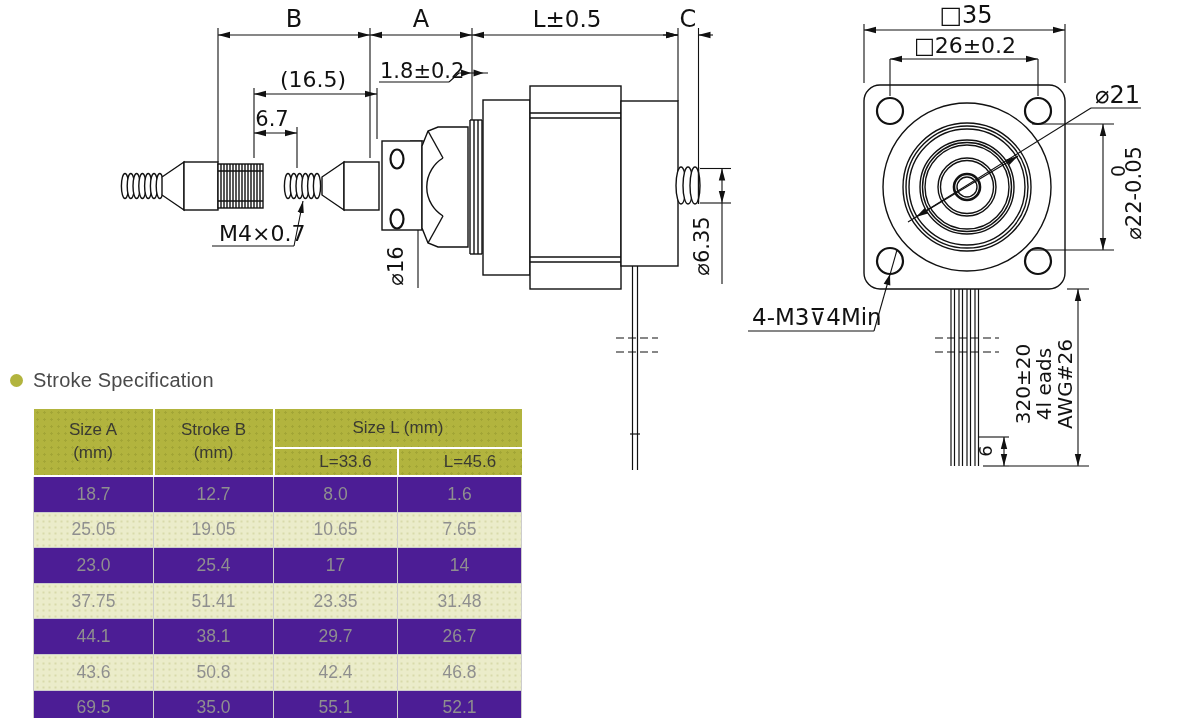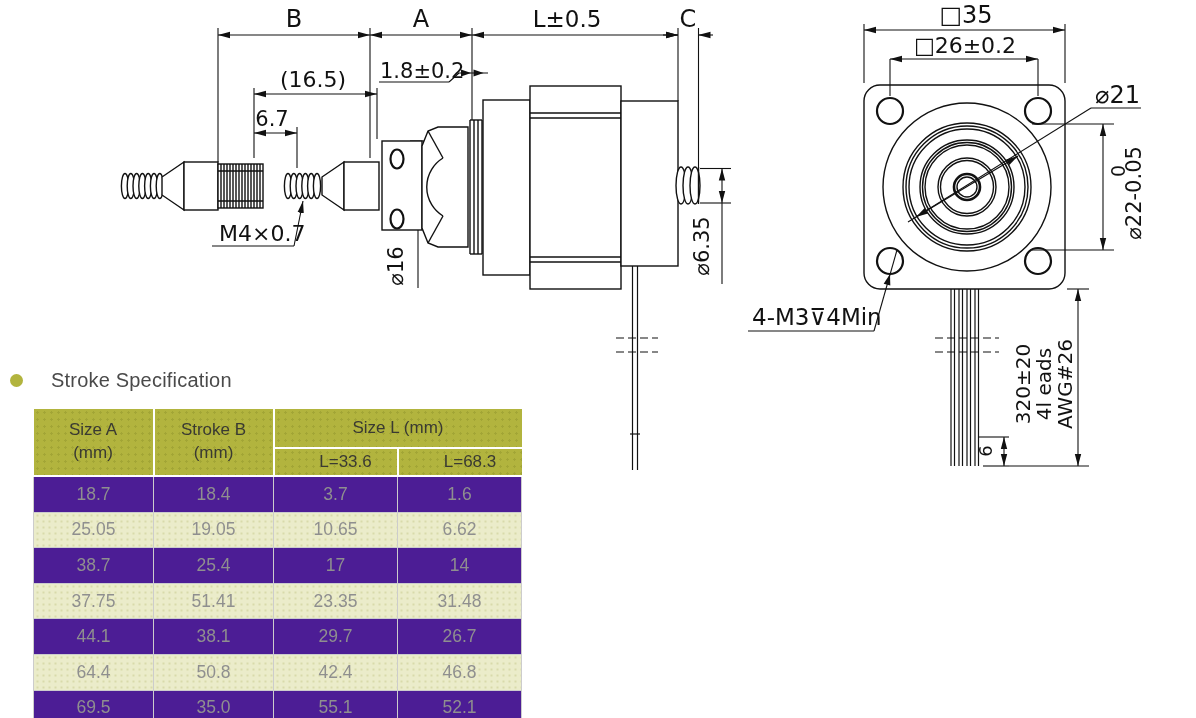--- a/index.html
+++ b/index.html
@@ -8,21 +8,21 @@
     overflow:hidden;font-family:"Liberation Sans",sans-serif;
   }
   svg text{
     font-family:"DejaVu Sans","Liberation Sans",sans-serif;
     fill:#111111;
   }
   #drawing{position:absolute;left:0;top:0;pointer-events:none;}
 
   
   .section-title{
-    position:absolute;left:10px;top:369px;display:flex;align-items:center;gap:28px;
+    position:absolute;left:10px;top:369px;display:flex;align-items:center;gap:10px;
     font-size:20px;color:#4a4a4a;letter-spacing:.2px;
   }
   .bullet{width:13px;height:13px;border-radius:50%;background:#b2b43e;display:inline-block;}
 
   
   .spec-table-wrap{position:absolute;left:33px;top:409px;}
   table.spec{border-collapse:collapse;table-layout:fixed;width:488px;}
   table.spec col.c1{width:120px}
   table.spec col.c2{width:120px}
   table.spec col.c3{width:124px}
@@ -326,56 +326,56 @@
           <div>(mm)</div>
         </th>
         <th rowspan="2">
           <div>Stroke B</div>
           <div>(mm)</div>
         </th>
         <th colspan="2">Size L (mm)</th>
       </tr>
       <tr class="hdr2">
         <th>L=33.6</th>
-        <th>L=68.3</th>
+        <th>L=45.6</th>
       </tr>
     </thead>
     <tbody>
         <tr>
           <td>18.7</td>
-          <td>18.4</td>
-          <td>3.7</td>
+          <td>12.7</td>
+          <td>8.0</td>
           <td>1.6</td>
         </tr>
         <tr>
           <td>25.05</td>
           <td>19.05</td>
           <td>10.65</td>
-          <td>6.62</td>
-        </tr>
-        <tr>
-          <td>38.7</td>
+          <td>7.65</td>
+        </tr>
+        <tr>
+          <td>23.0</td>
           <td>25.4</td>
           <td>17</td>
           <td>14</td>
         </tr>
         <tr>
           <td>37.75</td>
           <td>51.41</td>
           <td>23.35</td>
           <td>31.48</td>
         </tr>
         <tr>
           <td>44.1</td>
           <td>38.1</td>
           <td>29.7</td>
           <td>26.7</td>
         </tr>
         <tr>
-          <td>64.4</td>
+          <td>43.6</td>
           <td>50.8</td>
           <td>42.4</td>
           <td>46.8</td>
         </tr>
         <tr>
           <td>69.5</td>
           <td>35.0</td>
           <td>55.1</td>
           <td>52.1</td>
         </tr>

